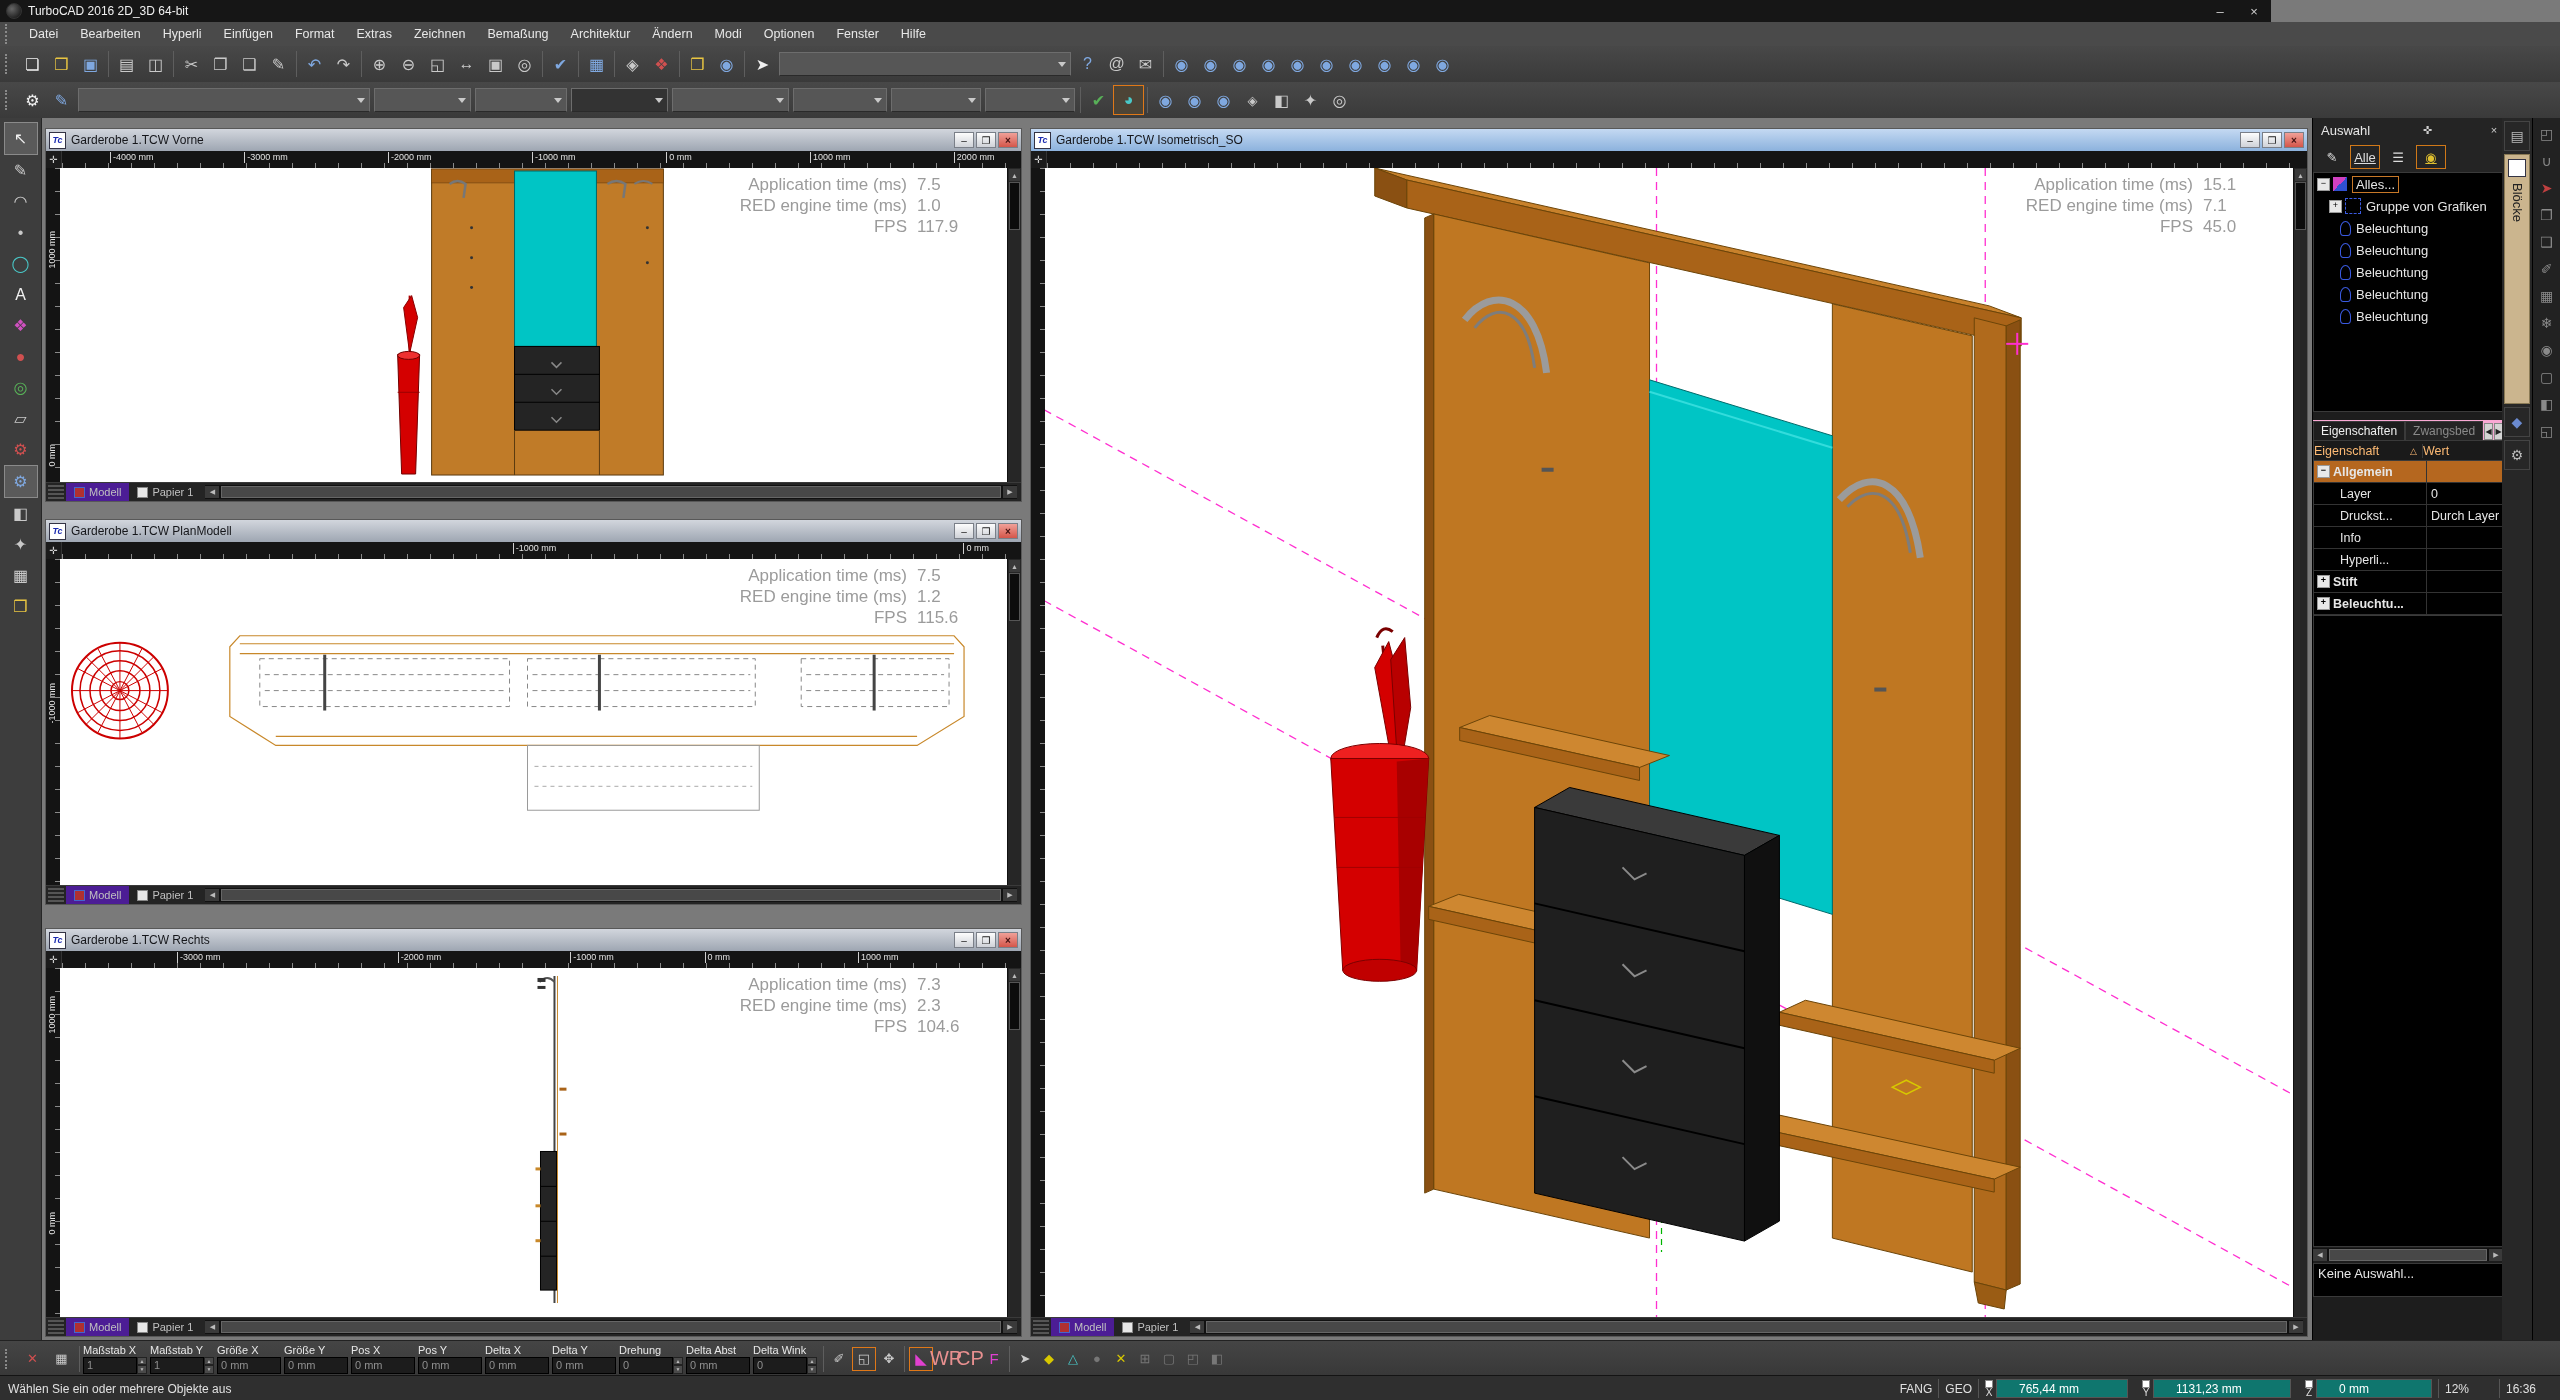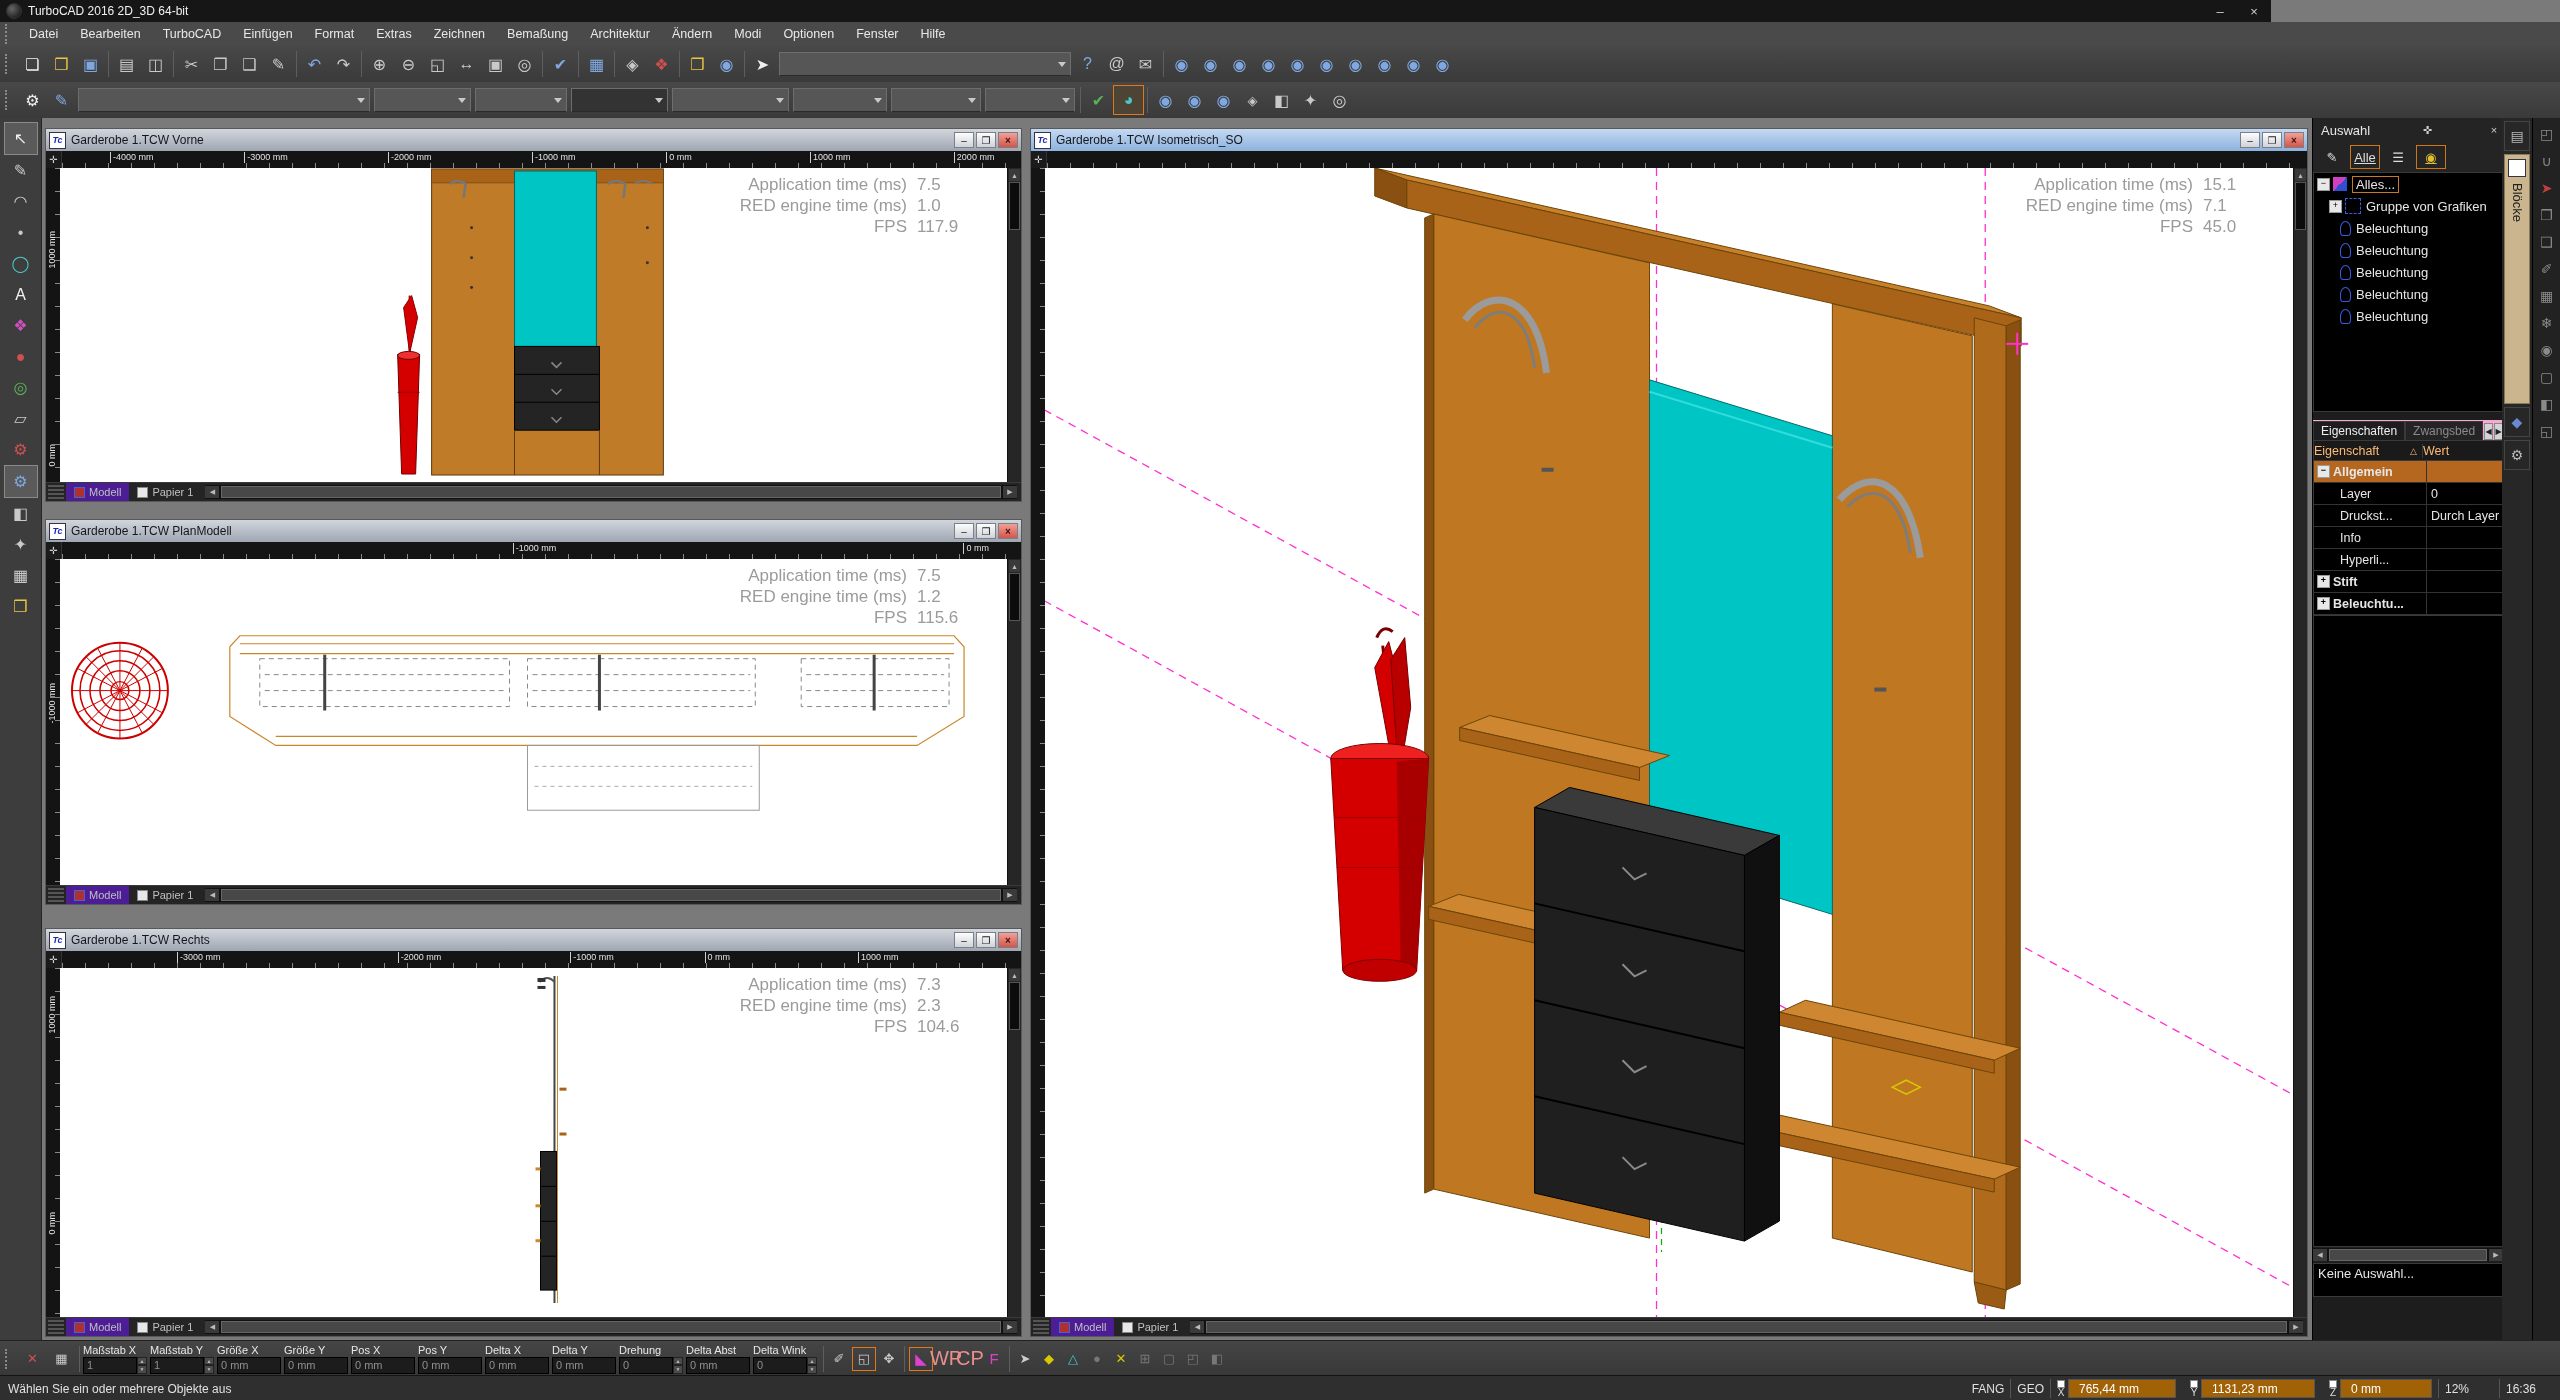--- a/index.html
+++ b/index.html
@@ -154,22 +154,22 @@
   .isel{width:22px;height:22px;display:inline-flex;align-items:center;justify-content:center;
         font-size:13px;flex:none;margin:0 1px;color:#ccc;}
   .isel.tri{color:#e040d0;font-size:15px;}
   .isel.tri2{color:#e89090;font-size:20px;}
   .isel.on{border:1px solid #e07818;}
   .isel.dim{color:#777;}
   
   #statusbar{left:0;top:1375px;width:2560px;height:25px;background:#2f2f2f;border-top:1px solid #141414;
              display:flex;align-items:center;color:#e0e0e0;font-size:12px;}
   .ssep{width:1px;height:19px;background:#555;margin:0 6px;flex:none;}
-  .sfield{background:#a16207;border:1px solid #555;height:17px;display:flex;align-items:center;
-          padding:0 10px;color:#fff;}
+  .sfield{background:#0f766e;border:1px solid #555;height:17px;display:flex;align-items:center;
+          padding:0 22px;color:#fff;}
   .axlbl{display:flex;flex-direction:column;align-items:center;font-size:10px;color:#ddd;line-height:8px;
          margin-right:3px;}
   .axlbl i{width:6px;height:6px;background:#fff;border:1px solid #888;font-style:normal;margin-bottom:1px;}
 </style>
 </head>
 <body>
 
 <div id="app">
 
   <div id="titlebar" class="abs">
@@ -178,21 +178,21 @@
     <span class="winbtns">
       <span class="winbtn">–</span>
       <span class="winbtn">×</span>
     </span>
   </div>
 
   <div id="menubar" class="abs">
     <span class="grip"></span>
     <span class="menuitem">Datei</span>
     <span class="menuitem">Bearbeiten</span>
-    <span class="menuitem">TurboCAD</span>
+    <span class="menuitem">Hyperli</span>
     <span class="menuitem">Einfügen</span>
     <span class="menuitem">Format</span>
     <span class="menuitem">Extras</span>
     <span class="menuitem">Zeichnen</span>
     <span class="menuitem">Bemaßung</span>
     <span class="menuitem">Architektur</span>
     <span class="menuitem">Ändern</span>
     <span class="menuitem">Modi</span>
     <span class="menuitem">Optionen</span>
     <span class="menuitem">Fenster</span>

